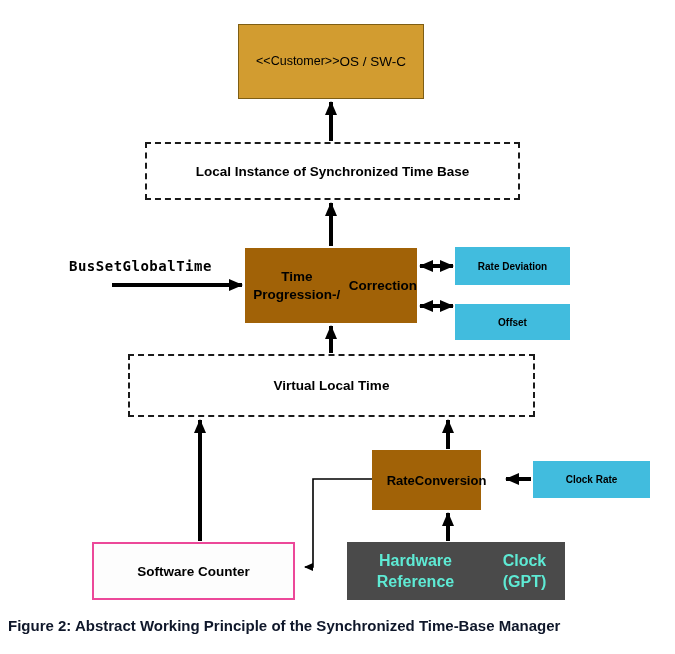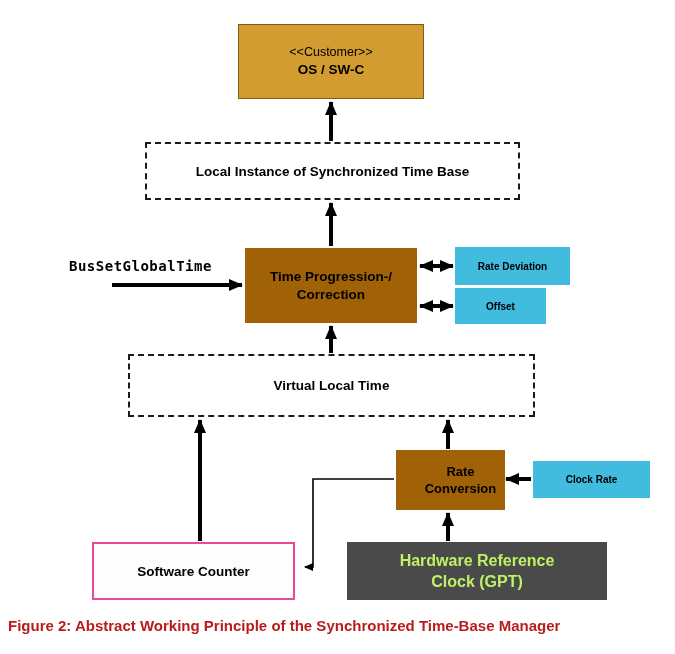--- a/index.html
+++ b/index.html
@@ -9,75 +9,75 @@
     height: 654px;
     background: #ffffff;
     font-family: "Liberation Sans", sans-serif;
     overflow: hidden;
   }
   .abs { position: absolute; box-sizing: border-box; }
   svg.arrows { position: absolute; left: 0; top: 0; width: 675px; height: 654px; }
 
   .node {
     display: flex;
-    flex-direction: column;
+    flex-direction: row;
     align-items: center;
     justify-content: center;
     text-align: center;
     color: #000000;
   }
   .customer {
     left: 238px; top: 24px; width: 186px; height: 75px;
     background: #D29C30;
     border: 1px solid #7E5E14;
   }
   .customer .stereo { font-size: 12.5px; font-weight: 400; line-height: 17px; }
-  .customer .name   { font-size: 13.5px; font-weight: 700; line-height: 18px; }
+  .customer .name   { font-size: 13.5px; font-weight: 400; line-height: 18px; }
 
   .dashedbox {
     background: #ffffff;
     border: 2px dashed #1a1a1a;
     font-weight: 700; font-size: 13.5px;
   }
   .local-instance { left: 145px; top: 142px; width: 375px; height: 58px; }
   .virtual-local  { left: 128px; top: 354px; width: 407px; height: 63px; }
 
   .graybox { background: #a16207; font-weight: 700; }
   .time-progression { left: 245px; top: 248px; width: 172px; height: 75px; font-size: 13.5px; line-height: 18px; }
-  .rate-conversion  { left: 396px; top: 450px; width: 109px; height: 60px; font-size: 13px; line-height: 17px; padding-left: 20px; }
+  .rate-conversion  { left: 372px; top: 450px; width: 109px; height: 60px; font-size: 13px; line-height: 17px; padding-left: 20px; }
 
   .cyanbox { background: #41BCDE; font-weight: 700; font-size: 10px; }
   .rate-deviation { left: 455px; top: 247px; width: 115px; height: 38px; }
-  .offset-box     { left: 455px; top: 288px; width: 91px; height: 36px; justify-content: center; }
+  .offset-box     { left: 455px; top: 304px; width: 115px; height: 36px; justify-content: center; }
   .clock-rate     { left: 533px; top: 461px; width: 117px; height: 37px; }
 
   .software-counter {
     left: 92px; top: 542px; width: 203px; height: 58px;
     background: #fdfdfd;
     border: 2px solid #ec4899;
     font-weight: 700; font-size: 13.5px; text-align: center;
   }
   .hardware-clock {
-    left: 347px; top: 542px; width: 260px; height: 58px;
+    left: 347px; top: 542px; width: 218px; height: 58px;
     background: #4A4A4A;
-    color: #bef264;
+    color: #5eead4;
     font-weight: 700; font-size: 16px; line-height: 21px;
   }
 
   .bus-label {
     left: 22px; top: 258px;
     font-family: "DejaVu Sans Mono", "Liberation Mono", monospace;
     font-weight: 700; font-size: 14px; letter-spacing: 0.5px;
     color: #000000;
     padding-left: 47px;
   }
 
   .caption {
     left: 8px; top: 617px; width: 660px;
-    font-weight: 700; font-size: 15px; color: #b91c1c;
+    font-weight: 700; font-size: 15px; color: #0f172a;
     white-space: nowrap;
   }
   .watermark {
     left: 487px; top: 618px;
     font-size: 15px; font-weight: 400;
     color: rgba(125,125,125,0.78);
     white-space: nowrap;
   }
 </style>
 </head>

